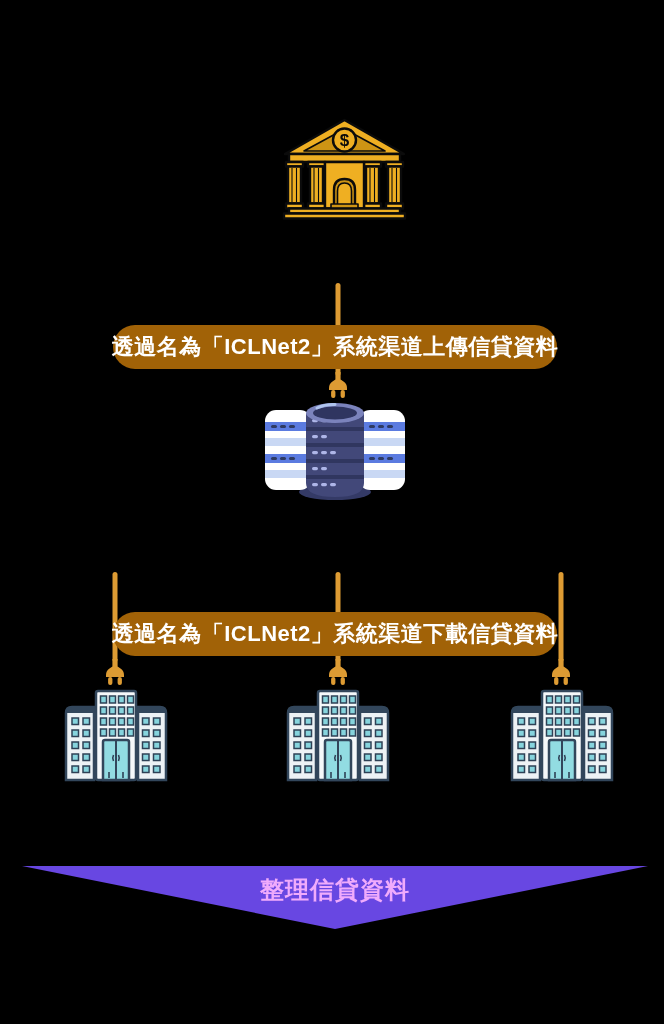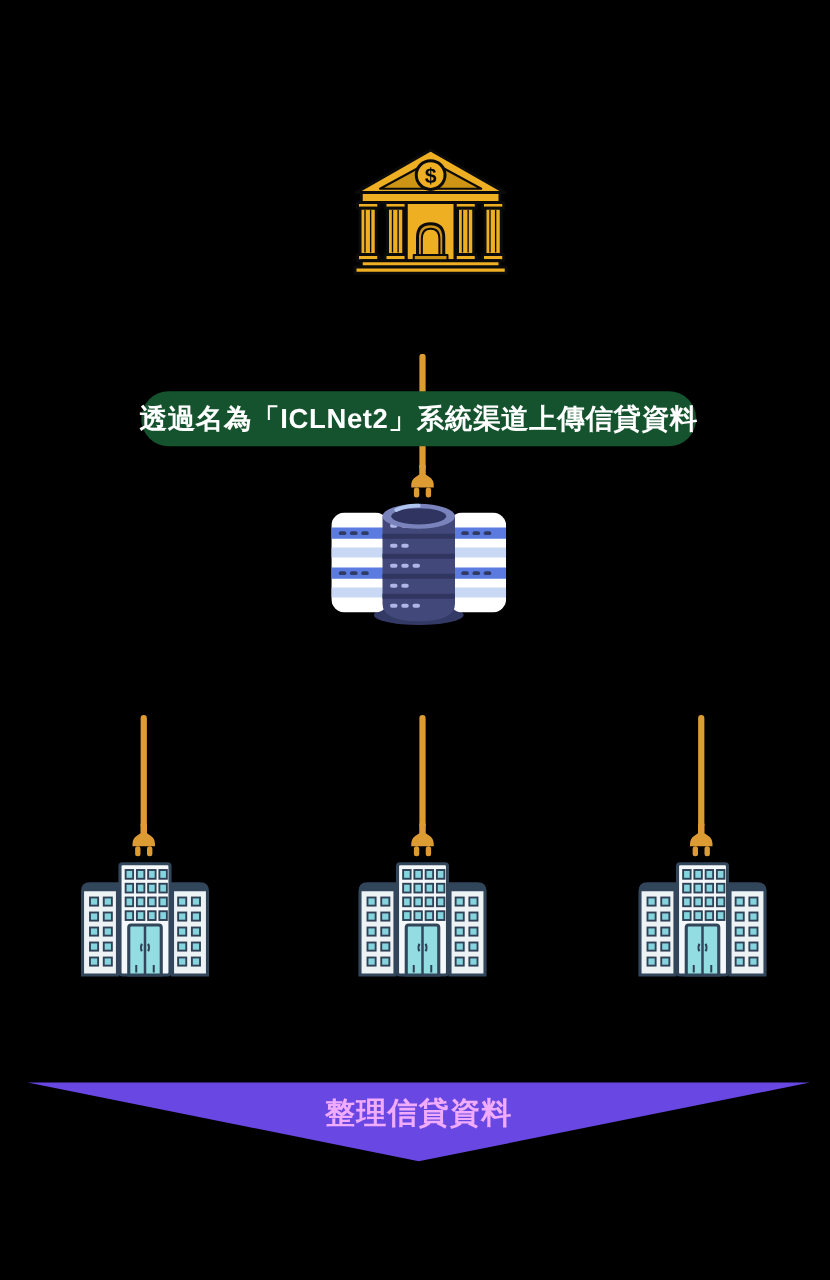--- a/index.html
+++ b/index.html
@@ -6,23 +6,23 @@
   #canvas{
     position:relative;width:664px;height:1024px;background:#000;overflow:hidden;
     font-family:"Liberation Sans", sans-serif;
   }
   .abs{position:absolute;}
   
   .connector{z-index:1;}
   .banner{
     z-index:2;
     left:113px;width:444px;height:44px;border-radius:22px;
-    background:#14532d;
+    background:#a16207;
     display:flex;align-items:center;justify-content:center;
-    color:#fff;font-weight:bold;font-size:22px;letter-spacing:0.5px;white-space:nowrap;
+    color:#fff;font-weight:bold;font-size:22px;letter-spacing:0.5px;white-space:nowrap;margin-top:12px;
   }
   .icon{z-index:1;}
   .arrow-label{
     z-index:3;left:113px;width:444px;top:874px;text-align:center;
     color:#f0abfc;font-weight:bold;font-size:24px;letter-spacing:1px;white-space:nowrap;
   }
 </style>
 </head>
 <body>
 
@@ -169,20 +169,23 @@
   </svg>
   <svg class="abs connector" style="left:318px;top:572px" width="40" height="114" viewBox="0 0 40 114">
     <rect x="17.5" y="0" width="5" height="90" rx="2.5" fill="#DD9B33"></rect>
     <use href="#plug" transform="translate(20,96)"></use>
   </svg>
   <svg class="abs connector" style="left:541px;top:572px" width="40" height="114" viewBox="0 0 40 114">
     <rect x="17.5" y="0" width="5" height="90" rx="2.5" fill="#DD9B33"></rect>
     <use href="#plug" transform="translate(20,96)"></use>
   </svg>
 
+  <div class="abs banner" style="top:600px">
+    <span>透過名為「ICLNet2」系統渠道下載信貸資料</span>
+  </div>
 
   <svg width="0" height="0" style="position:absolute">
     <defs>
       <g id="building">
 
         <g stroke="#32465B" stroke-width="2.5">
           <path d="M2 24 Q2 18 8 18 L30 18 L30 91 L2 91 Z" fill="#EDF2F5"></path>
           <path d="M74 18 L96 18 Q102 18 102 24 L102 91 L74 91 Z" fill="#EDF2F5"></path>
         </g>
         <path d="M2 24 Q2 18 8 18 L30 18 L30 24 Z" fill="#32465B"></path>

